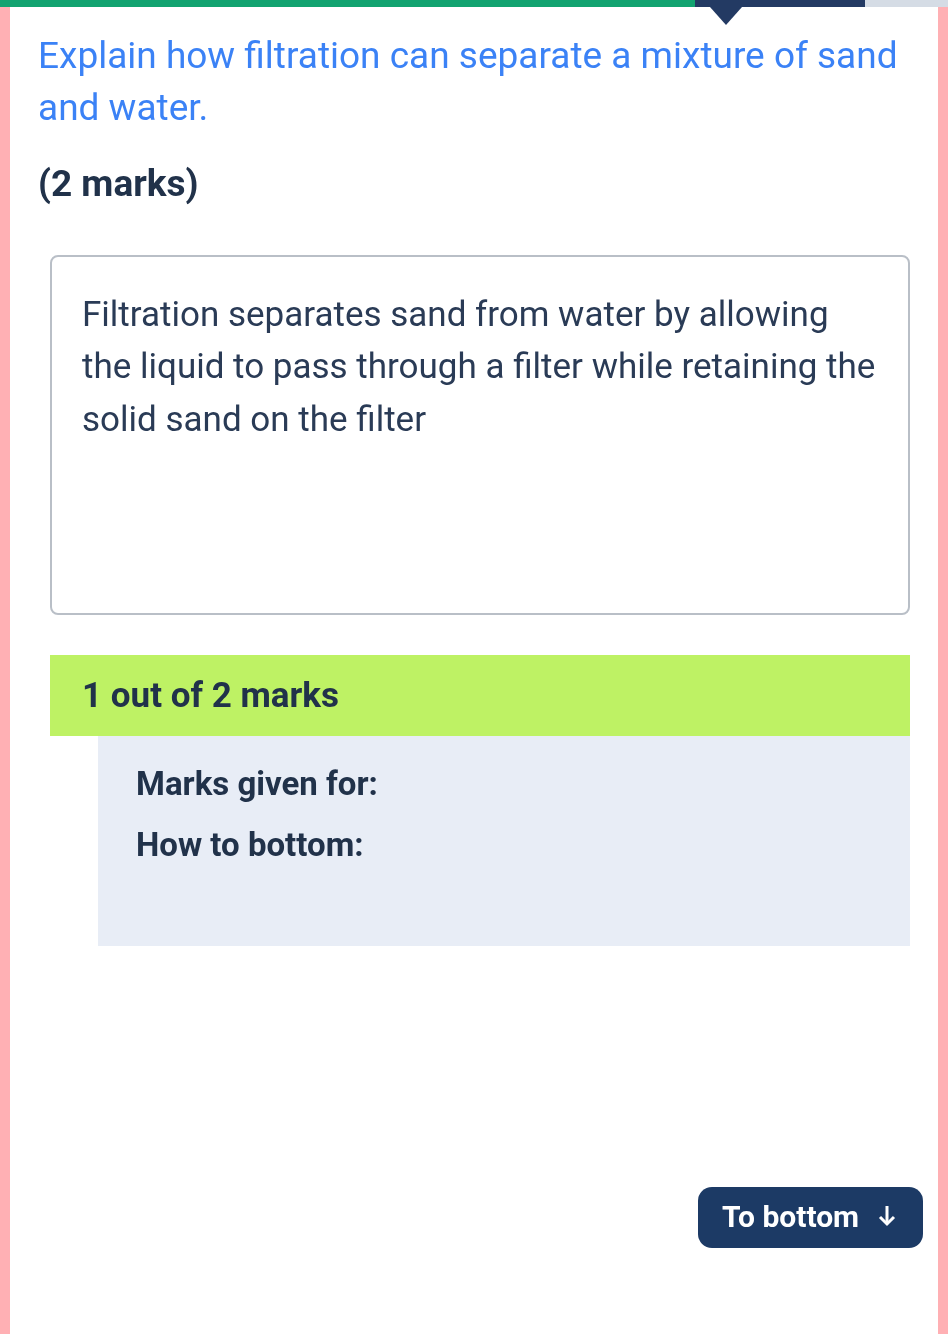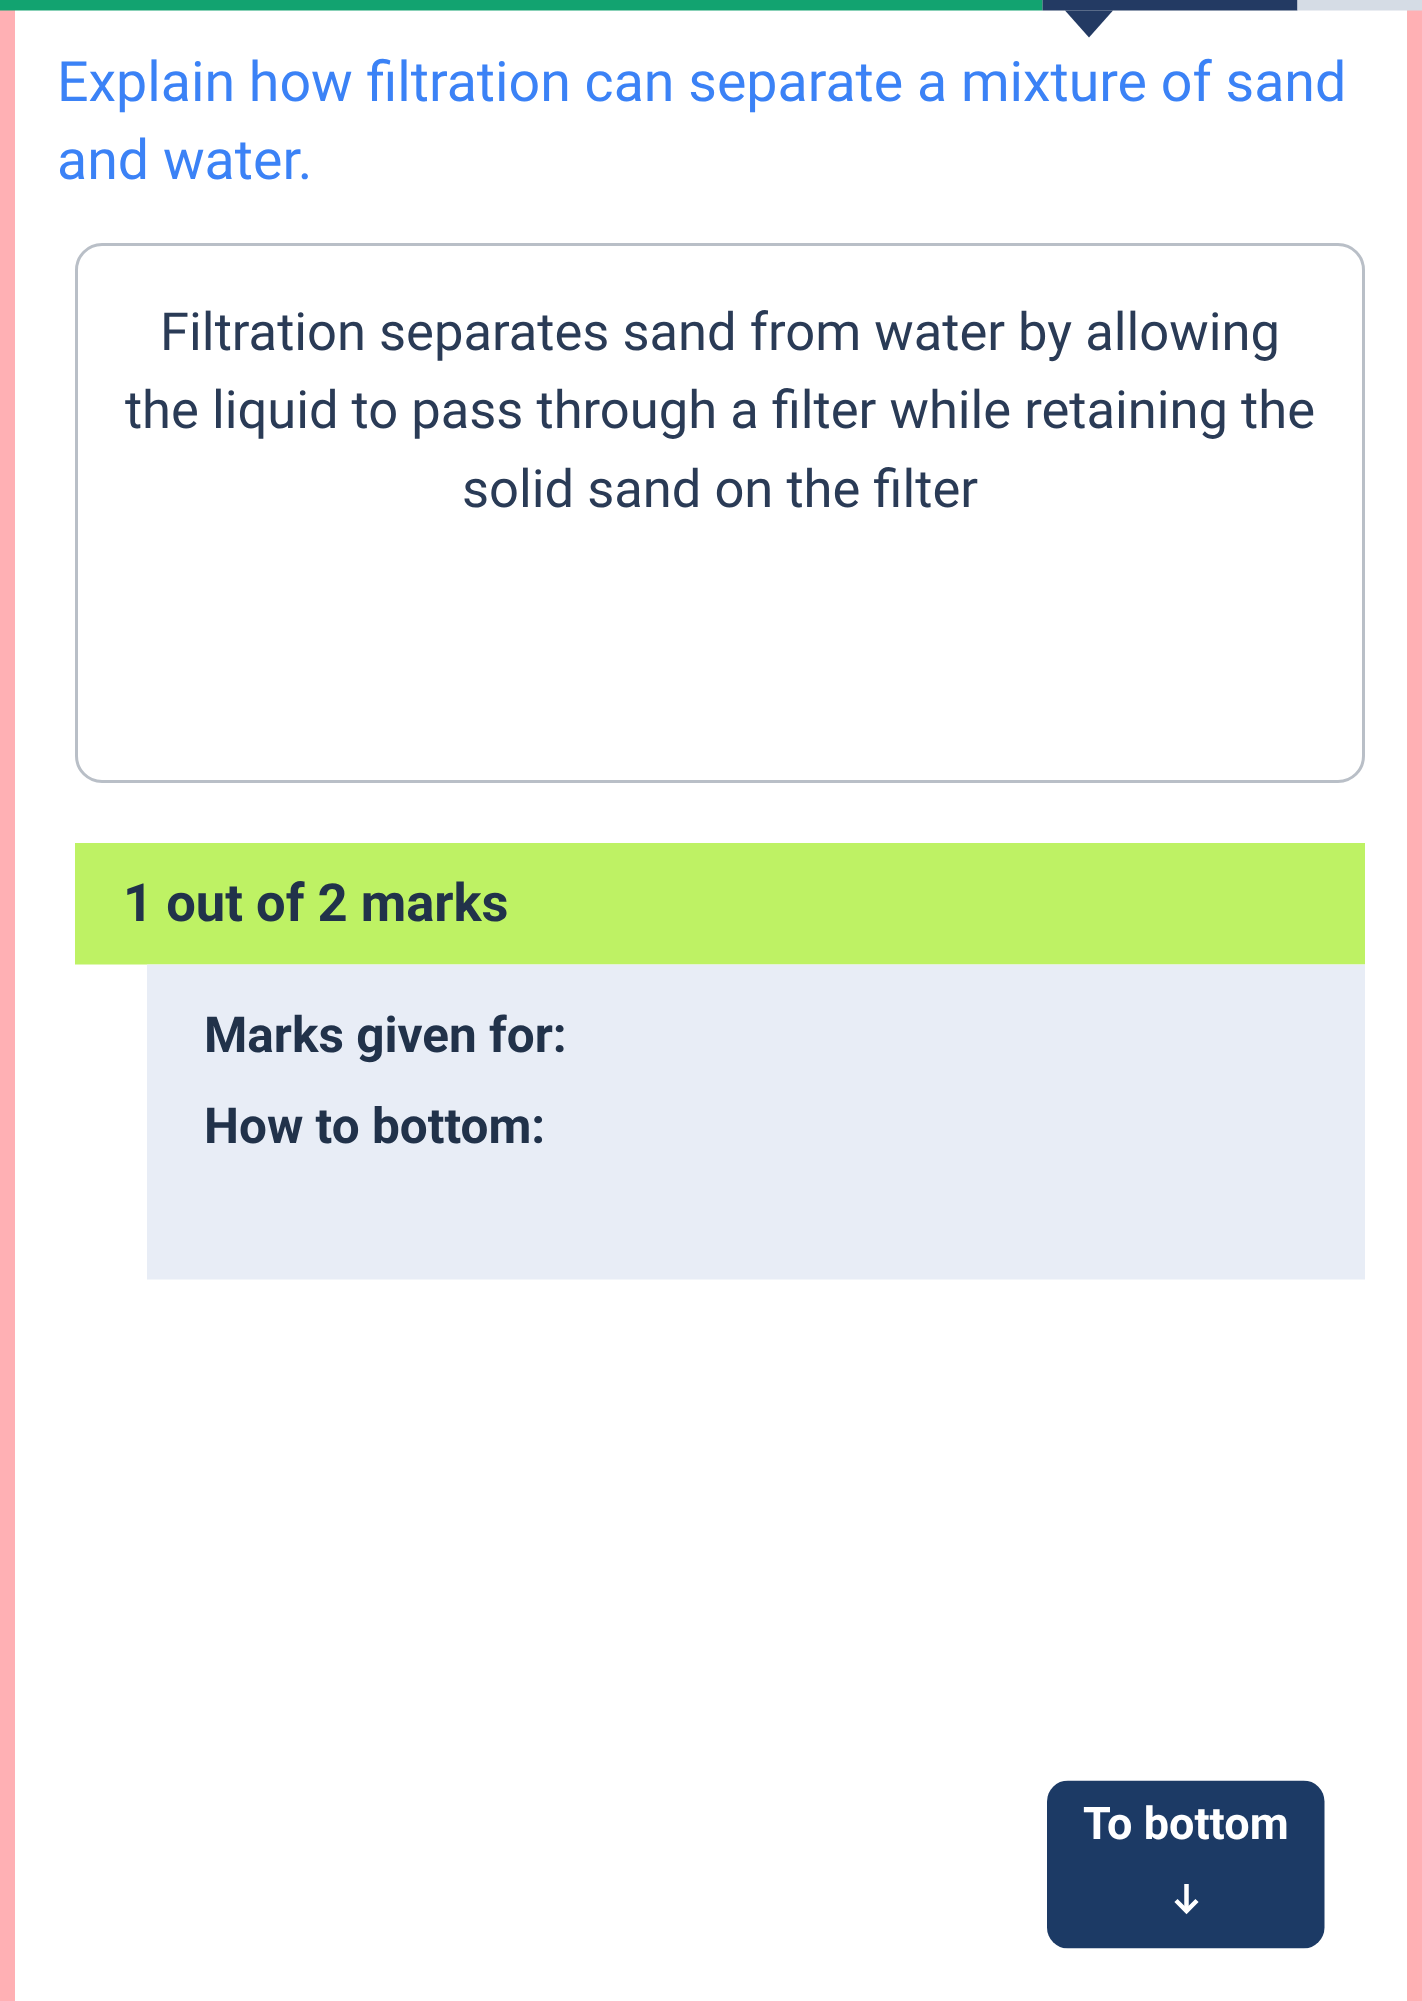--- a/index.html
+++ b/index.html
@@ -46,27 +46,26 @@
   }
   .marks-label {
     font-size:37px;
     font-weight:700;
     color:#21324a;
     margin:0 0 50px 0;
   }
   .answer-box {
     margin:0 0 40px 12px;
     border:2px solid #b9bfc7;
-    border-radius:18px;
+    border-radius:8px;
     padding:32px 30px 150px 30px;
     font-size:35px;
     line-height:1.5;
     color:#2a3b56;
     min-height:360px;
-    text-align:center;
   }
   .feedback-wrap { margin-left:12px; }
   .score-bar {
     background:#bef264;
     padding:20px 32px;
     font-size:35px;
     font-weight:700;
     color:#21324a;
   }
   .fb-body {
@@ -106,37 +105,37 @@
     background:#1c3a65;
     color:#fff;
     border-radius:14px;
     padding:12px 24px 14px 24px;
     font-size:30px;
     font-weight:700;
     display:flex;
     align-items:center;
     gap:16px;
     cursor:pointer;
-    flex-direction:column;
   }
   .to-bottom svg { width:24px; height:24px; stroke:#fff; stroke-width:3; fill:none; }
 </style>
 </head>
 <body>
 
 <div class="outer">
   <div class="notch-bar">
     <div class="seg green"></div>
     <div class="seg navy"></div>
     <div class="seg gray"></div>
   </div>
   <div class="notch-arrow"></div>
 
   <div class="card">
     <p class="question">Explain how filtration can separate a mixture of sand and water.</p>
+    <p class="marks-label">(2 marks)</p>
 
     <div class="answer-box">Filtration separates sand from water by allowing the liquid to pass through a filter while retaining the solid sand on the filter</div>
 
     <div class="feedback-wrap">
       <div class="score-bar">1 out of 2 marks</div>
       <div class="fb-body">
 
         <p class="fb-heading">Marks given for:</p>
 
         <p class="fb-heading">How to bottom:</p>

